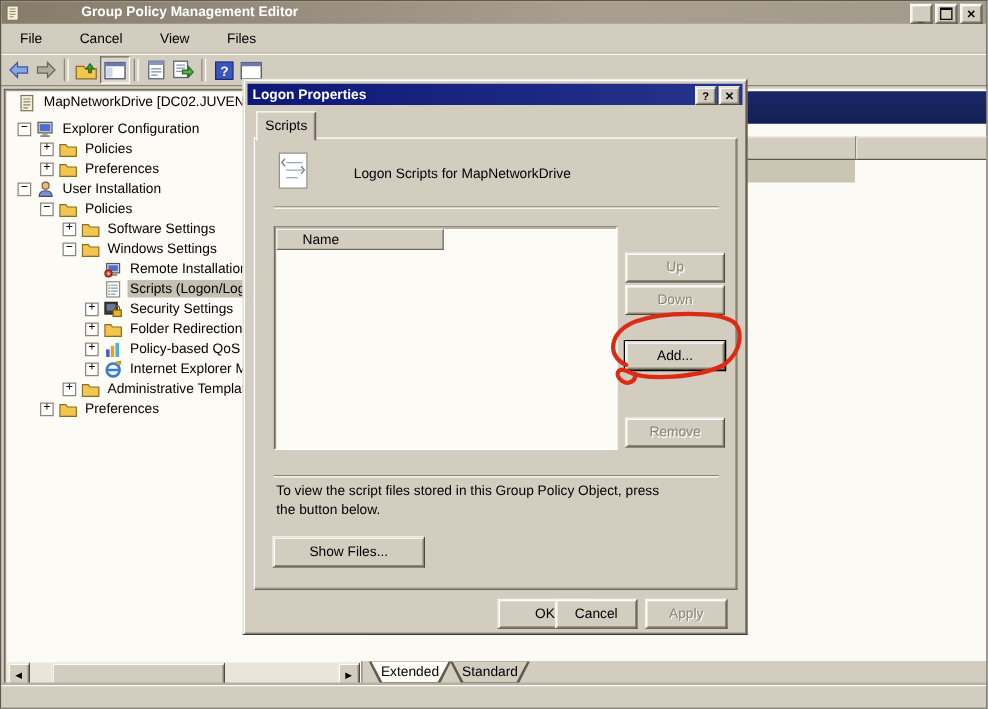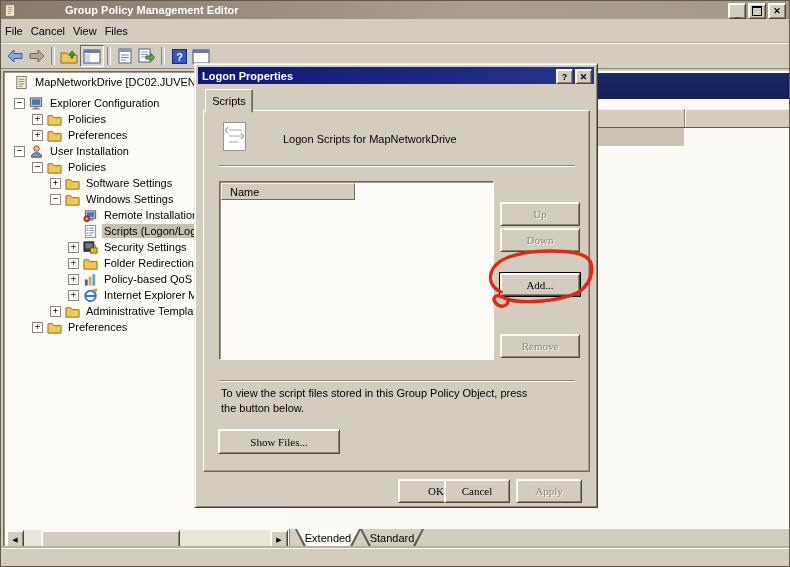--- a/index.html
+++ b/index.html
@@ -15,37 +15,37 @@
     border:1px solid;border-color:#f8f5ed #4e4839 #4e4839 #f8f5ed;
     box-shadow:inset 1px 1px 0 #fff, inset -1px -1px 0 #8d8678;
   }
   .sunken{
     background:#fcfbf6;
     border:1px solid;border-color:#6f685a #fff #fff #6f685a;
     box-shadow:inset 1px 1px 0 #a19a8b;
   }
   .btn{
     position:absolute;display:flex;align-items:center;justify-content:center;
-    font-size:11px;cursor:default;user-select:none;font-family:Liberation Serif, serif;
+    font-size:11px;cursor:default;user-select:none;
   }
   .btn.disabled{color:#8d8678;text-shadow:1px 1px 0 #fbfaf4;}
   .etched{border-top:1px solid #8d8678;border-bottom:1px solid #fff;height:0;position:absolute;}
   
   #titlebar{
     position:absolute;left:0;top:0;width:100%;height:18px;
     background:linear-gradient(90deg,#857c6c,#a89f90 60%,#a29a8b);
     display:flex;align-items:center;color:#fff;font-weight:bold;gap:44px;
   }
   #titlebar .appicon{width:13px;height:13px;margin:0 4px 0 3px;flex:none;}
   .capbtns{position:absolute;right:3px;top:2px;display:flex;gap:2px;}
   .capbtn{width:16px;height:14px;position:relative;display:flex;align-items:center;justify-content:center;
     font-size:9px;font-weight:bold;color:#000;}
   #menubar{position:absolute;left:0;top:19px;width:100%;height:22px;
     border-bottom:1px solid #b6b0a2;display:flex;align-items:center;}
-  .menuitem{padding:3px 4px;cursor:default;}
+  .menuitem{padding:3px 15px;cursor:default;}
   #toolbar{position:absolute;left:0;top:42px;width:100%;height:26px;
     border-top:1px solid #fcfaf3;border-bottom:1px solid #8d8678;
     display:flex;align-items:center;padding-left:3px;box-sizing:border-box;}
   .tbtn{width:22px;height:20px;display:flex;align-items:center;justify-content:center;flex:none;}
   .tbtn.pressed{border:1px solid;border-color:#6f685a #fff #fff #6f685a;background:#dcd7ca;}
   .tsep{width:2px;height:18px;margin:0 3px;border-left:1px solid #8d8678;border-right:1px solid #fff;flex:none;}
   
   #tree-pane{position:absolute;left:2px;top:70px;width:286px;height:477px;}
   #tree{position:absolute;left:2px;top:2px;right:2px;bottom:19px;overflow:hidden;background:#fcfbf6;}
   .trow{height:16px;display:flex;align-items:center;white-space:nowrap;}
@@ -96,21 +96,21 @@
   #tab-page{position:absolute;left:8px;top:46px;width:385px;height:360px;
     border:1px solid;border-color:#fff #6f685a #6f685a #fff;
     box-shadow:inset -1px -1px 0 #a19a8b;}
   #dlg-script-icon{position:absolute;left:26px;top:57px;}
   #dlg-heading{position:absolute;left:88px;top:69px;}
   #sep1{left:24px;width:356px;top:101px;}
   #sep2{left:24px;width:356px;top:316px;}
   #script-list{position:absolute;left:24px;top:117px;width:273px;height:177px;}
   #list-header{position:absolute;left:1px;top:1px;right:1px;height:17px;display:flex;}
   .hcell{background:#d3cdc0;border:1px solid;border-color:#f4f0e6 #6f685a #6f685a #f4f0e6;
-    display:flex;align-items:center;padding-left:8px;box-sizing:border-box;}
+    display:flex;align-items:center;padding-left:20px;box-sizing:border-box;}
   .dlg-btn{left:305px;width:78px;height:22px;}
   #btn-up{top:138px;} #btn-down{top:164px;}
   #btn-add{top:209px;height:21px;box-shadow:0 0 0 1px #000, inset 1px 1px 0 #fff, inset -1px -1px 0 #8d8678;}
   #btn-edit{top:242px;} #btn-remove{top:270px;}
   #note1{position:absolute;left:26px;top:323px;}
   #note2{position:absolute;left:26px;top:338px;}
   #btn-showfiles{left:23px;top:365px;width:120px;height:23px;}
   #btn-ok{left:159px;top:415px;width:74px;height:22px;margin-left:44px;}
   #btn-cancel{left:249px;top:415px;width:64px;height:22px;}
   #btn-apply{left:321px;top:415px;width:64px;height:22px;}

